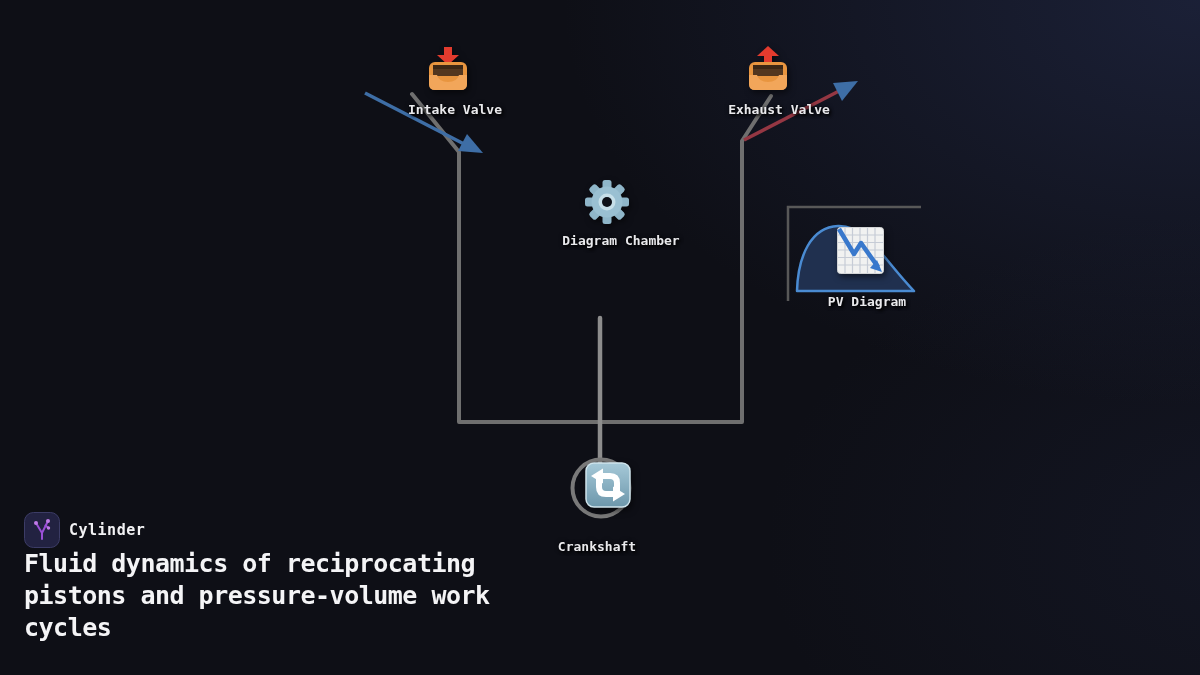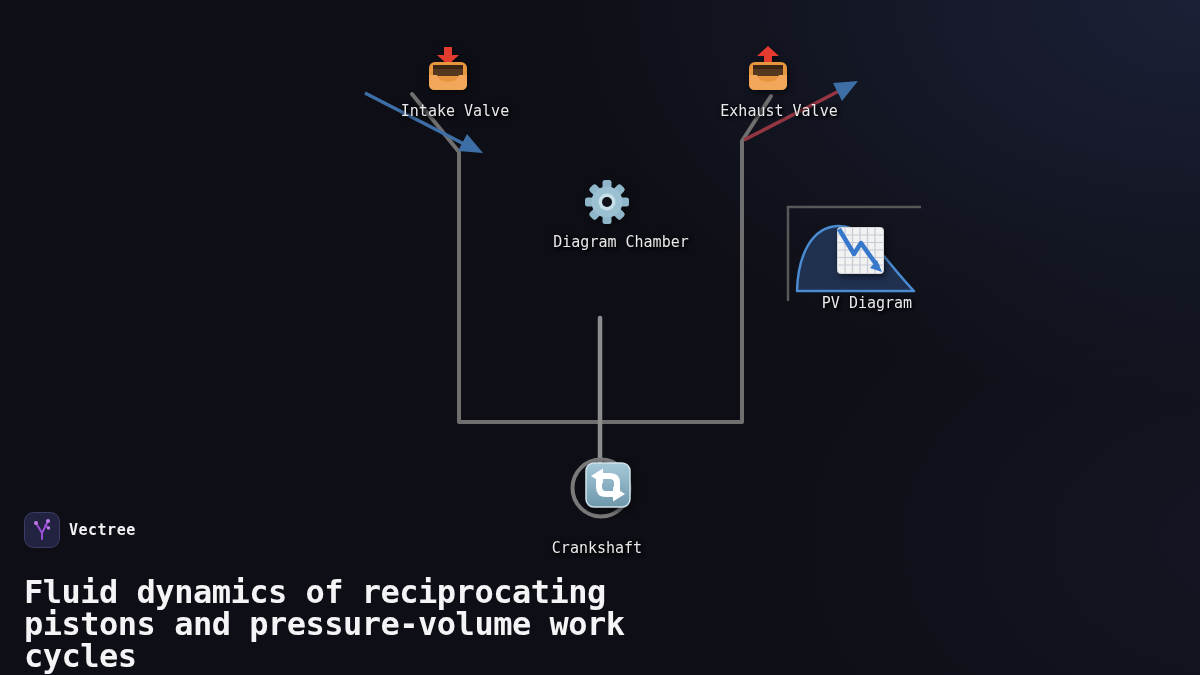--- a/index.html
+++ b/index.html
@@ -16,28 +16,29 @@
   .pipe-thin{stroke:#585858;stroke-width:2.5;fill:none;}
   .rod{stroke:#8d8d8d;stroke-width:4.5;stroke-linecap:round;}
   .crank-ring{stroke:#7a7a7a;stroke-width:4;fill:none;}
   .dome{fill:#20304f;stroke:#4a8bd2;stroke-width:2.5;stroke-linejoin:round;}
   .flow-in{stroke:#3e6ea6;stroke-width:3.5;}
   .flow-out{stroke:#953743;stroke-width:3.5;}
   .head{fill:#3e6ea6;}
   .node-icon{position:absolute;z-index:2;filter:drop-shadow(2px 3px 3px rgba(0,0,0,0.5));}
   .node-label{
     position:absolute;z-index:3;transform:translateX(-50%);
-    font-size:15px;color:#e9e9ec;white-space:nowrap;
+    font-size:13px;color:#e9e9ec;white-space:nowrap;
     text-shadow:2px 2px 3px rgba(0,0,0,0.95),0 0 4px rgba(0,0,0,0.7);
+    font-weight:bold;
   }
   .brand-row{position:absolute;left:24px;top:512px;height:36px;display:flex;align-items:center;gap:9px;z-index:4;}
   .brand-name{font-size:15px;font-weight:bold;color:#f2f2f4;letter-spacing:0.5px;}
   .big-title{
-    position:absolute;left:24px;top:576px;width:710px;z-index:4;
-    font-size:32px;line-height:32px;font-weight:bold;color:#f4f4f6;
+    position:absolute;left:24px;top:548px;width:710px;z-index:4;
+    font-size:25px;line-height:32px;font-weight:bold;color:#f4f4f6;
     white-space:pre-line;letter-spacing:-0.5px;
   }
   .page-url{position:absolute;right:24px;top:624px;z-index:4;font-size:14px;color:#646977;}
 </style>
 </head>
 <body>
 
 <div class="canvas">
 
   <svg class="lines" width="1200" height="675" viewBox="0 0 1200 675">
@@ -138,21 +139,21 @@
           <path d="M18 21 V27"></path>
           <path d="M21.5 13.5 L24.5 16"></path>
         </g>
         <g fill="#c07ae8">
           <circle cx="12" cy="11" r="2"></circle>
           <circle cx="24" cy="9" r="2"></circle>
           <circle cx="24.5" cy="16" r="1.7"></circle>
         </g>
       </svg>
     </span>
-    <span class="brand-name">Vectree</span>
+    <span class="brand-name">Cylinder</span>
   </div>
 
   <div class="big-title">Fluid dynamics of reciprocating
 pistons and pressure-volume work
 cycles</div>
 
 
 </div>
 
 </body></html>

